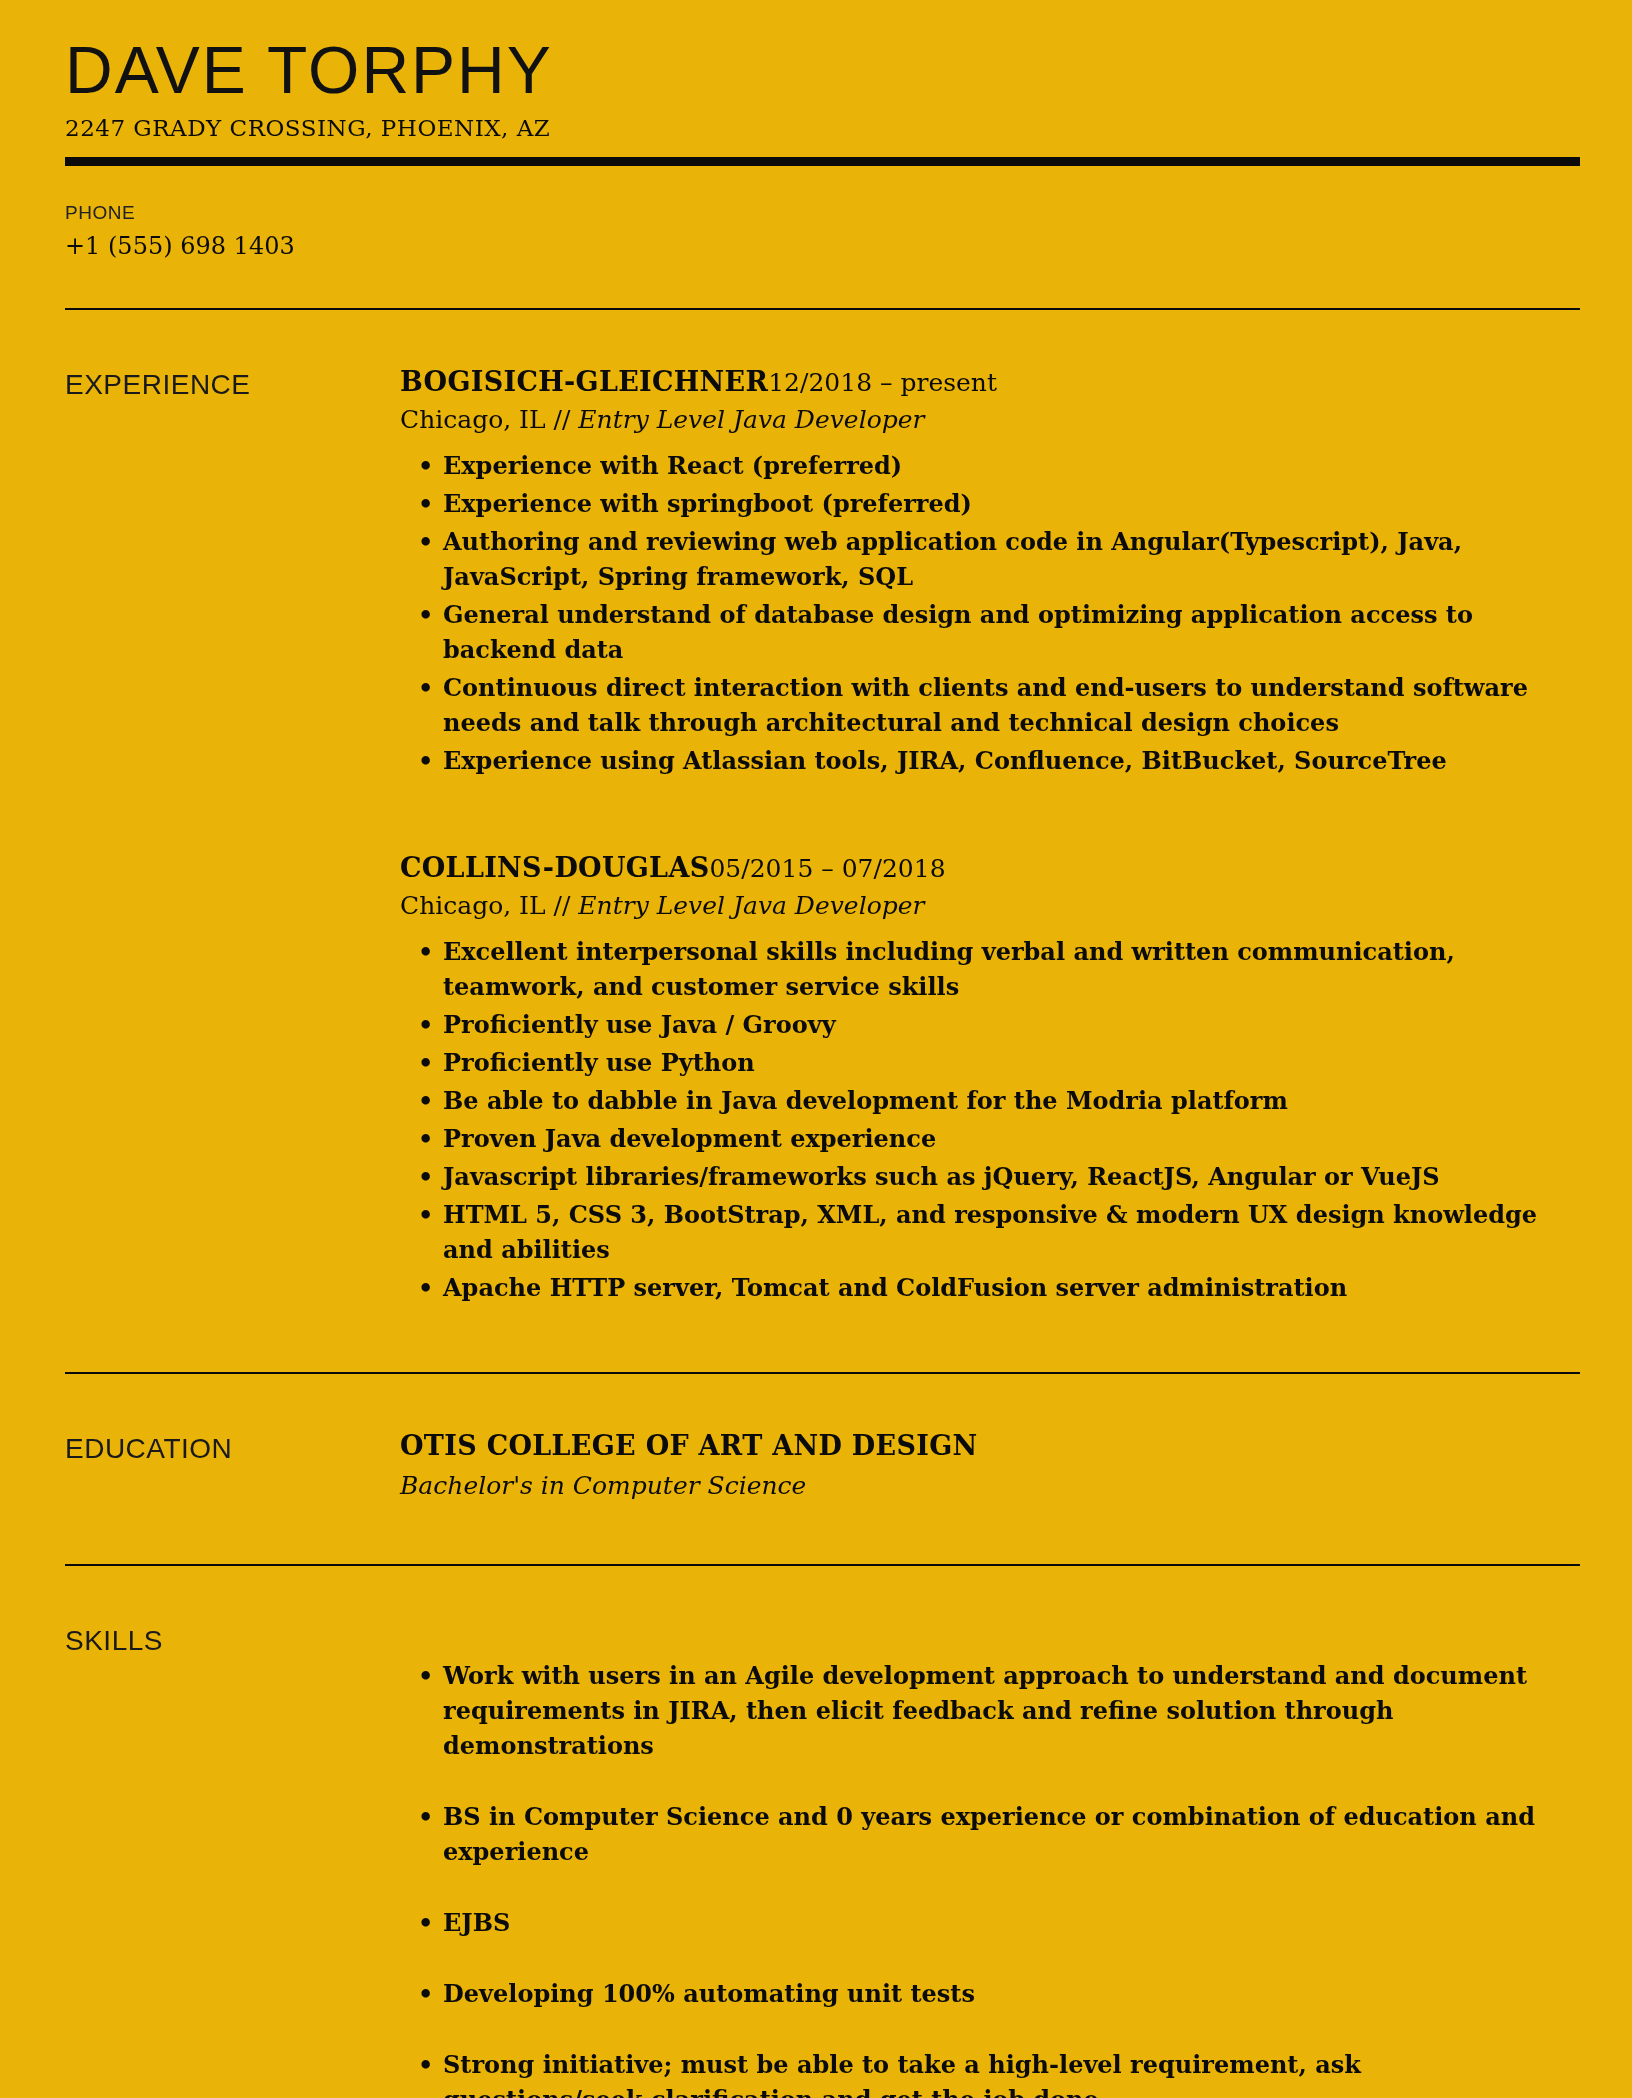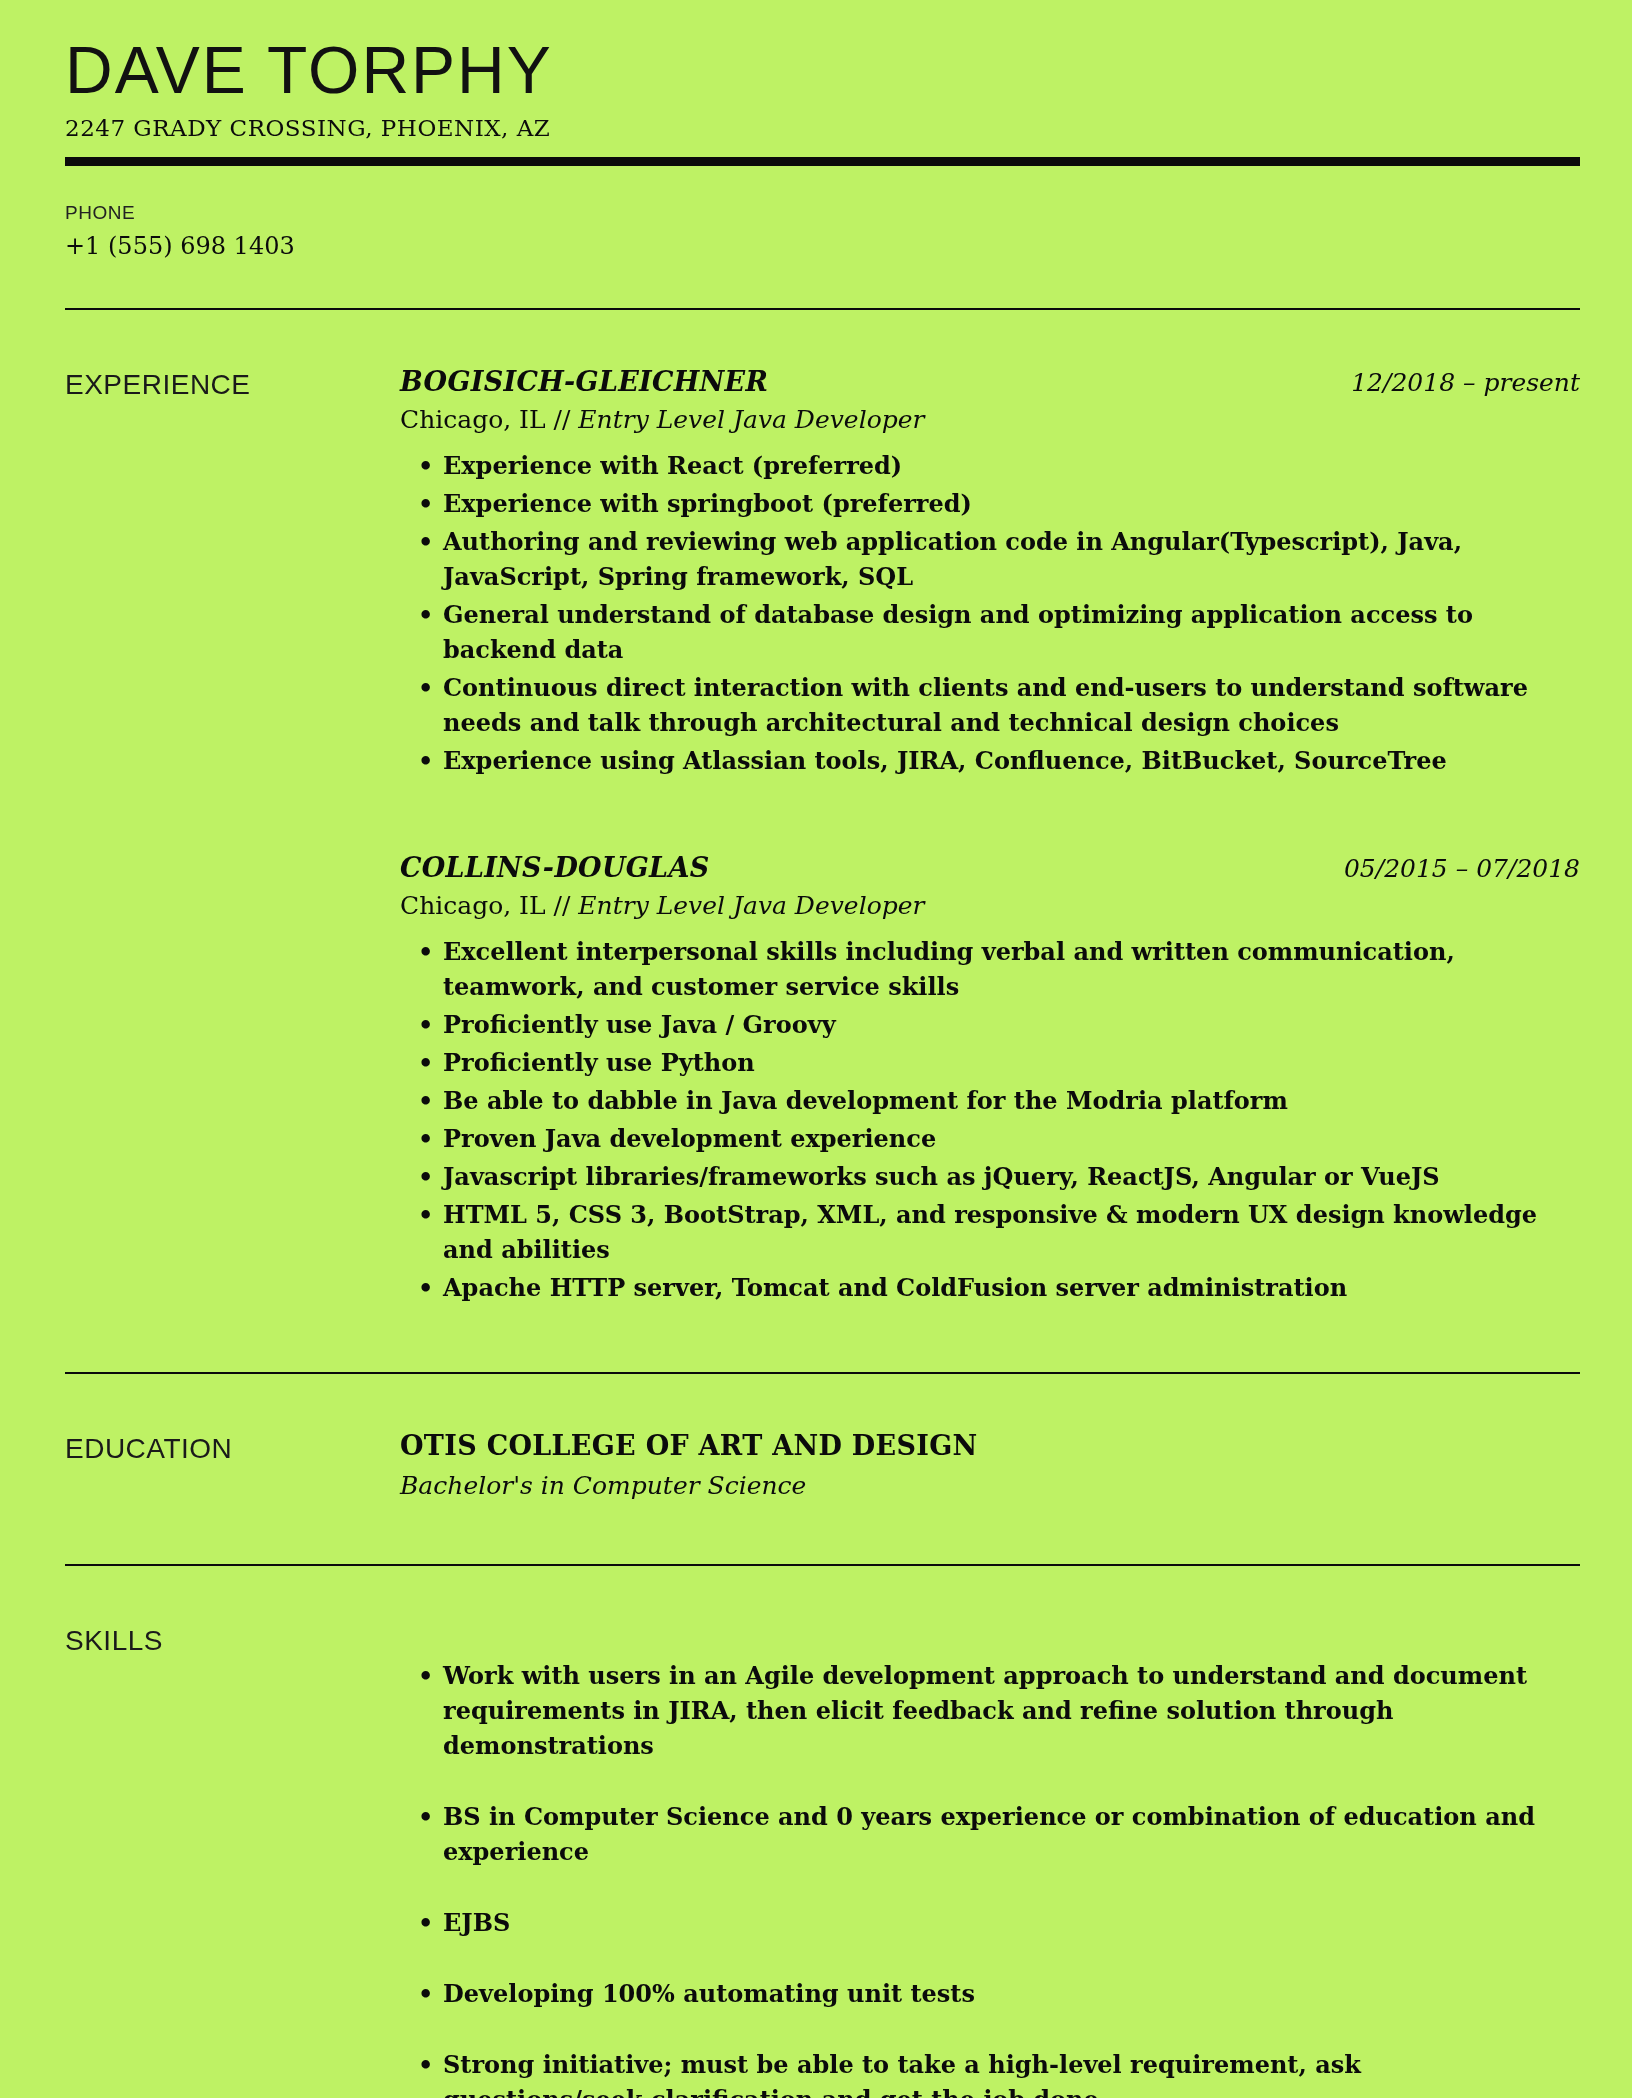--- a/index.html
+++ b/index.html
@@ -2,21 +2,21 @@
 <html><head>
 <meta charset="utf-8">
 <style>
   * { box-sizing: border-box; }
   html, body { margin: 0; padding: 0; background: #e8e8e8; }
   .page {
     position: relative;
     width: 1632px;
     height: 2098px;
     margin: 0 auto;
-    background: #bef264;
+    background: #eab308;
     color: #0b0b0b;
     padding: 34px 52px 0 65px;
     overflow: hidden;
     font-family: "DejaVu Serif", serif;
   }
 
   
   .name {
     margin: 0;
     font-family: "Liberation Sans", sans-serif;
@@ -66,23 +66,22 @@
     font-size: 28px;
     letter-spacing: 0.5px;
     color: #1a1a1a;
     padding-top: 3px;
   }
   .divider-section { margin-top: 64px; }
 
   
   .job-head {
     display: flex;
-    justify-content: space-between;
+    justify-content: flex-start;
     align-items: baseline;
-    font-style: italic;
   }
   .company {
     margin: 0;
     font-size: 27px;
     font-weight: 700;
     letter-spacing: 0.3px;
   }
   .dates { font-size: 25px; }
   .job-sub { margin-top: 8px; font-size: 25px; }
   .job-sub em { font-style: italic; }

